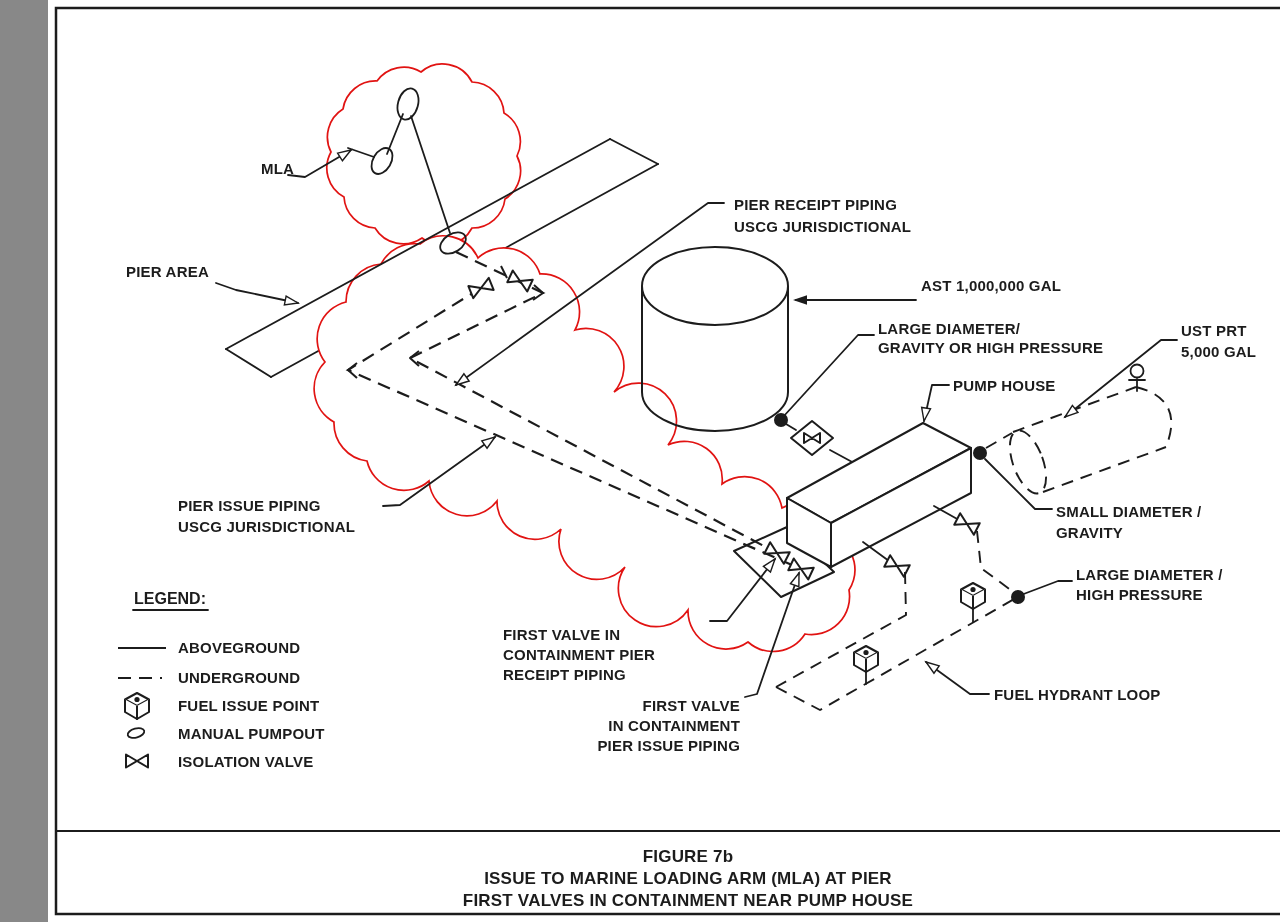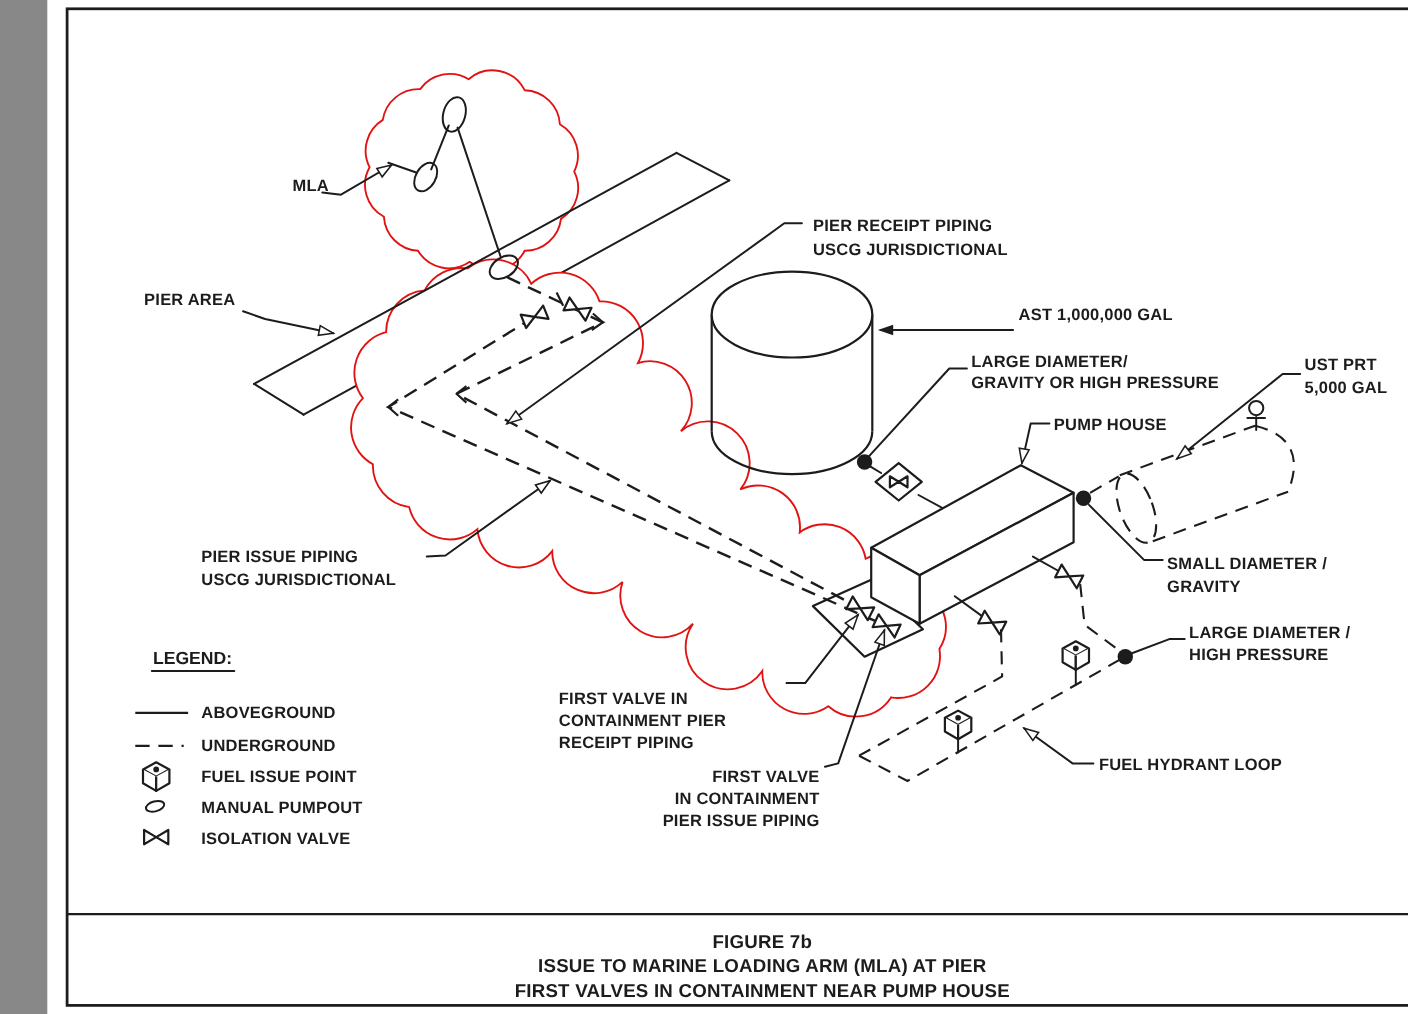--- a/index.html
+++ b/index.html
@@ -1,17 +1,17 @@
 <!DOCTYPE html>
 <html><head>
 <meta charset="utf-8">
 <style>
   html,body{margin:0;padding:0;background:#888;}
-  .page{width:1184px;height:922px;background:#ffffff;position:relative;margin:0 auto;
-        font-family:"Liberation Sans", sans-serif;padding-left:10px;}
+  .page{width:1184px;height:922px;background:#ef4444;position:relative;margin:0 auto;
+        font-family:"Liberation Sans", sans-serif;}
   svg{display:block;}
   .lbl{font-family:"Liberation Sans", sans-serif;font-weight:bold;font-size:15px;
        fill:#1c1c1c;letter-spacing:.2px;}
   .lbl-end{text-anchor:end;}
   .title-txt{font-family:"Liberation Sans", sans-serif;font-weight:bold;font-size:17px;
        fill:#1c1c1c;text-anchor:middle;letter-spacing:.2px;}
   .legend-head{font-family:"Liberation Sans", sans-serif;font-weight:bold;font-size:16px;fill:#1c1c1c;}
   .ink{stroke:#1c1c1c;fill:none;stroke-width:1.8;stroke-linecap:round;stroke-linejoin:round;}
   .ink2{stroke:#1c1c1c;fill:none;stroke-width:2;stroke-linejoin:round;}
   .pipe{stroke:#1c1c1c;fill:none;stroke-width:2.2;stroke-dasharray:13 8;stroke-linejoin:miter;}

